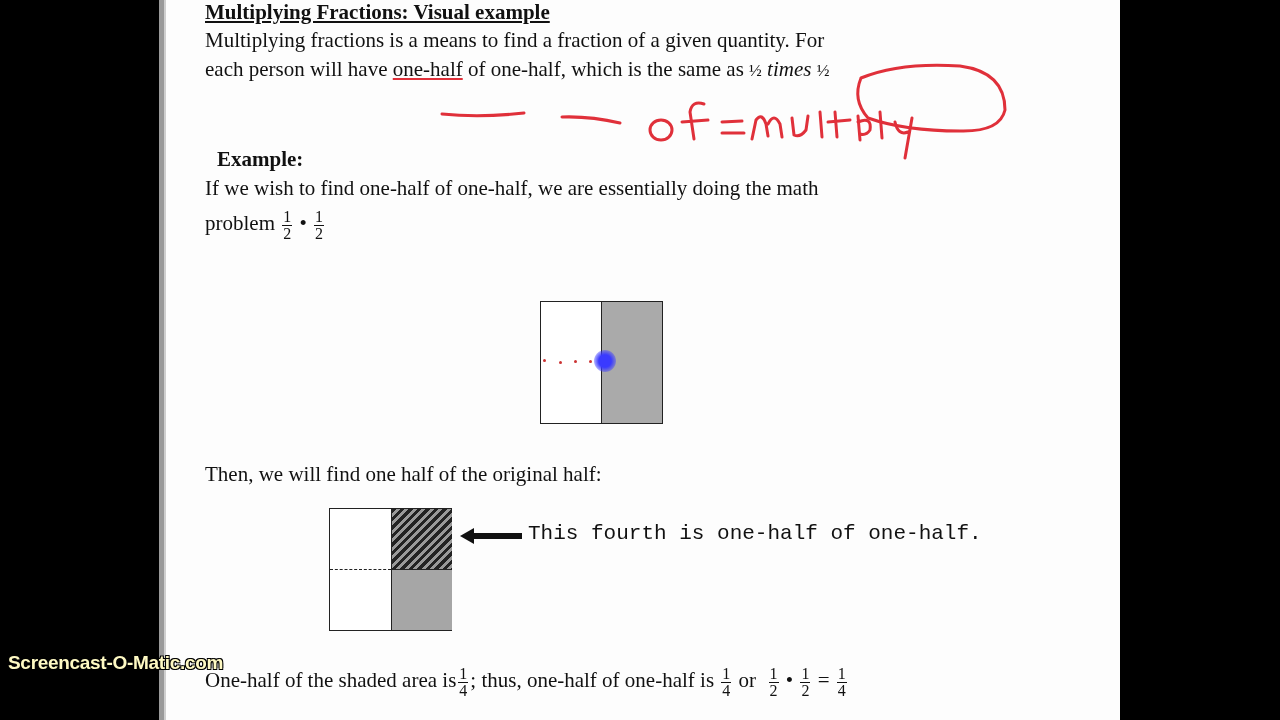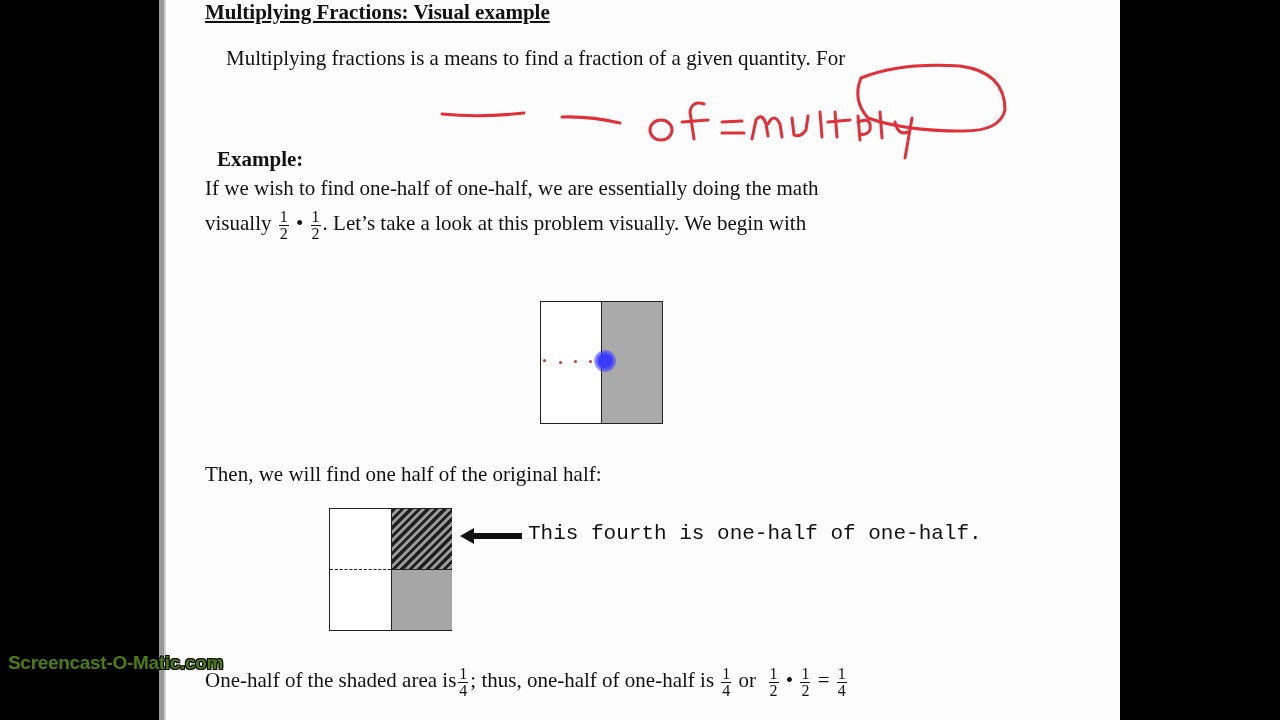--- a/index.html
+++ b/index.html
@@ -2,60 +2,61 @@
 <html><head>
 <meta charset="utf-8">
 <style>
   html, body { margin:0; padding:0; }
   body { width:1280px; height:720px; background:#000; position:relative; overflow:hidden; font-family:"Liberation Serif","DejaVu Serif",serif; color:#111; }
   .page { position:absolute; left:159px; top:0; width:961px; height:720px; background:#fdfdfd; }
   .page-border { position:absolute; left:159px; top:0; width:5px; height:720px; background:#9a9a9a; }
   .page-border2 { position:absolute; left:164px; top:0; width:2px; height:720px; background:#cfcfcf; }
   .txt { position:absolute; font-size:21px; line-height:29px; white-space:nowrap; }
   .title { left:205px; top:-2px; font-weight:bold; text-decoration:underline; }
-  .p1 { left:205px; top:44px;margin-left:21px; }
+  .p1 { left:205px; top:26px; }
   .ex { left:217px; top:145px; font-weight:bold; }
   .p2a { left:205px; top:174px; }
   .frac { display:inline-block; vertical-align:middle; text-align:center; font-size:16px; line-height:16px; margin:0 2px; }
   .frac span { display:block; }
   .frac .num { border-bottom:1px solid #111; padding:0 1px; }
   .half-sym { font-size:17px; }
   .ital { font-style:italic; }
   .uline { text-decoration:underline; text-decoration-color:#e0303a; }
   .diag1 { position:absolute; left:540px; top:301px; width:121px; height:121px; border:1.5px solid #222; background:#fff; }
   .diag1 .shade { position:absolute; right:0; top:0; width:60px; height:100%; background:#aaa; border-left:1.5px solid #222; }
   .dot { position:absolute; width:3px; height:3px; border-radius:50%; background:#c33; }
   .cursor { position:absolute; left:594px; top:350px; width:22px; height:22px; border-radius:50%; background:radial-gradient(circle,#3a3aff 40%,rgba(60,60,255,0.3) 75%,rgba(60,60,255,0) 100%); }
   .diag2 { position:absolute; left:329px; top:508px; width:121px; height:121px; border:1.5px solid #222; background:#fff; }
   .q-hatch { position:absolute; left:61px; top:0; width:60px; height:60px; border-left:1.5px solid #222; border-bottom:1px solid #222;
     background:repeating-linear-gradient(135deg,#222 0 3px,#999 3px 6px); }
   .q-gray { position:absolute; left:61px; top:61px; width:60px; height:60px; background:#a6a6a6; border-left:1.5px solid #222; }
   .q-dash { position:absolute; left:0; top:60px; width:61px; border-top:1px dashed #222; }
   .arrow { position:absolute; left:460px; top:527px; width:62px; height:18px; }
-  .watermark { position:absolute; left:8px; top:652px; font-family:"Liberation Sans","DejaVu Sans",sans-serif; font-weight:bold; font-size:19px; color:#4d7c0f; text-shadow:1px 1px 0 #000,-1px -1px 0 #000,1px -1px 0 #000,-1px 1px 0 #000; letter-spacing:-0.3px; }
+  .watermark { position:absolute; left:8px; top:652px; font-family:"Liberation Sans","DejaVu Sans",sans-serif; font-weight:bold; font-size:19px; color:#fef9c3; text-shadow:1px 1px 0 #000,-1px -1px 0 #000,1px -1px 0 #000,-1px 1px 0 #000; letter-spacing:-0.3px; }
   svg.ink { position:absolute; left:0; top:0; width:1280px; height:720px; pointer-events:none; }
 </style>
 </head>
 <body>
 
 <div class="page"></div>
 <div class="page-border"></div>
 <div class="page-border2"></div>
 
 <div class="txt title">Multiplying Fractions:  Visual example</div>
 
 <div class="txt p1">
   <div>Multiplying fractions is a means to find a fraction of a given quantity.   For</div>
+  <div><span>each person will have </span><span class="uline">one-half</span><span> of </span><span>one-half</span><span>, which is the same as </span><span class="half-sym">½</span><span class="ital"> times </span><span class="half-sym">½</span></div>
 </div>
 
 <div class="txt ex">Example:</div>
 
 <div class="txt p2a">
   <div>If we wish to find one-half of one-half, we are essentially doing the math</div>
-  <div style="margin-top:6px;height:36px;"><span>visually </span><span class="frac"><span class="num">1</span><span>2</span></span><span> • </span><span class="frac"><span class="num">1</span><span>2</span></span><span>. Let’s take a look at this problem visually. We begin with</span></div>
+  <div style="margin-top:6px;height:36px;"><span>problem </span><span class="frac"><span class="num">1</span><span>2</span></span><span> • </span><span class="frac"><span class="num">1</span><span>2</span></span></div>
 </div>
 
 <div class="diag1">
   <div class="shade"></div>
 </div>
 <div class="dot" style="left:543px;top:359px;"></div>
 <div class="dot" style="left:559px;top:361px;"></div>
 <div class="dot" style="left:574px;top:360px;"></div>
 <div class="dot" style="left:589px;top:360px;"></div>
 <div class="cursor"></div>

